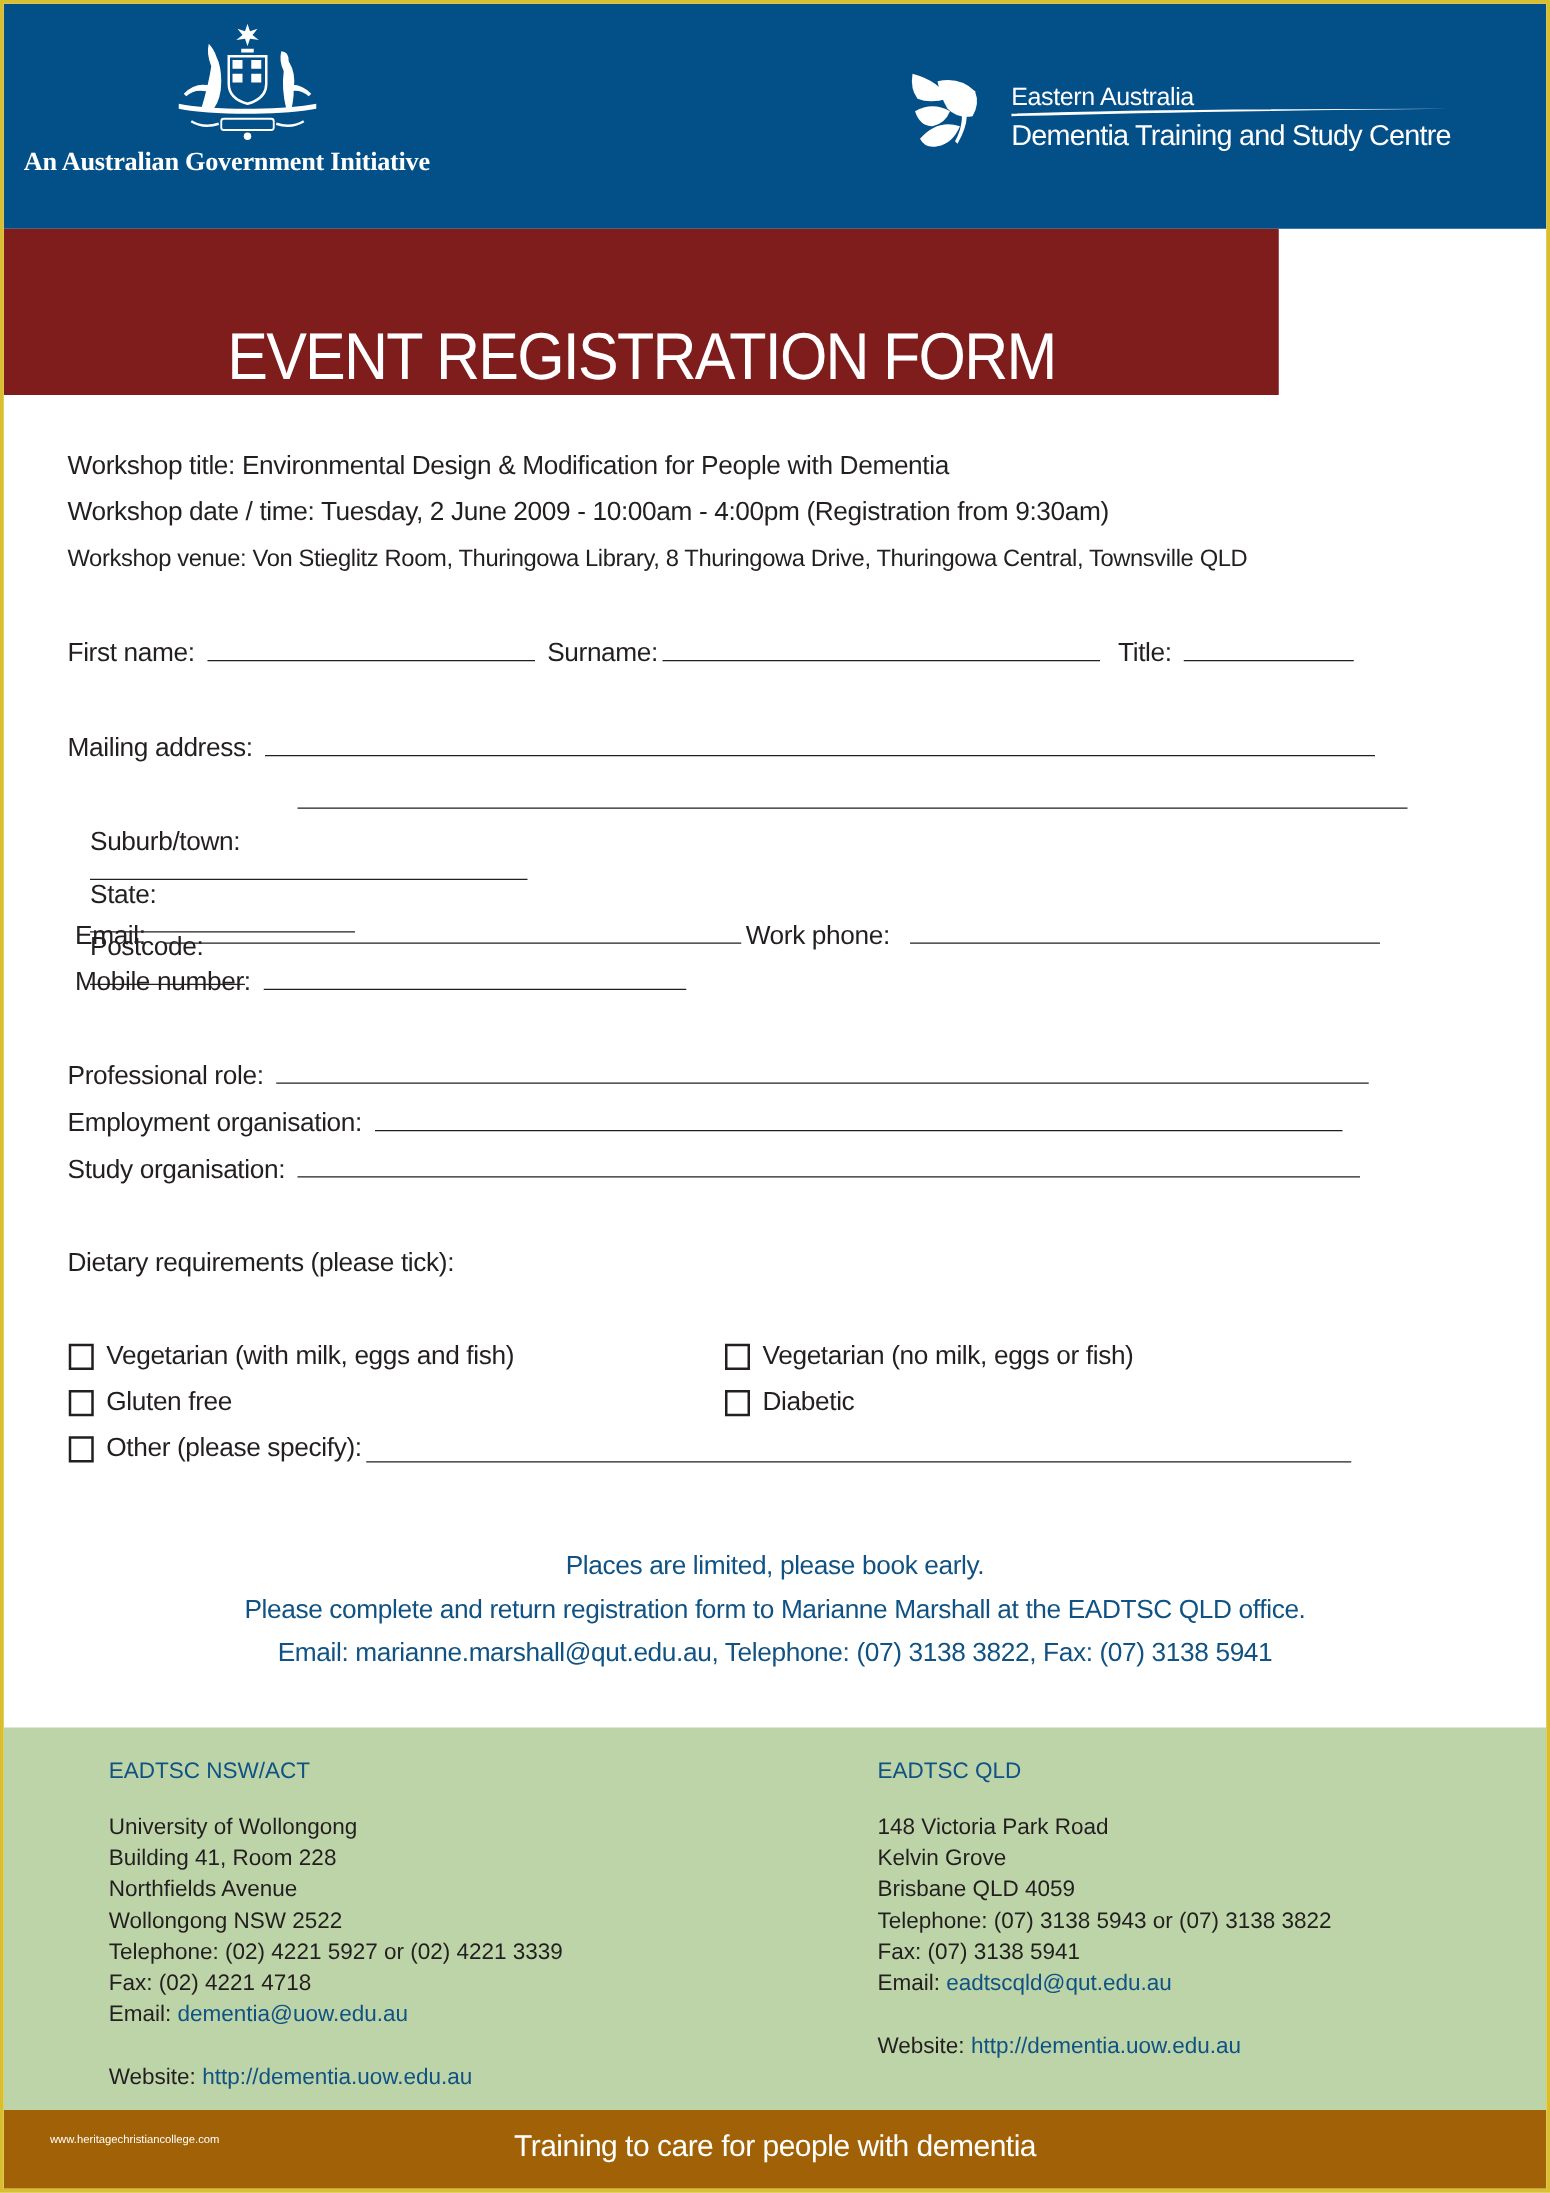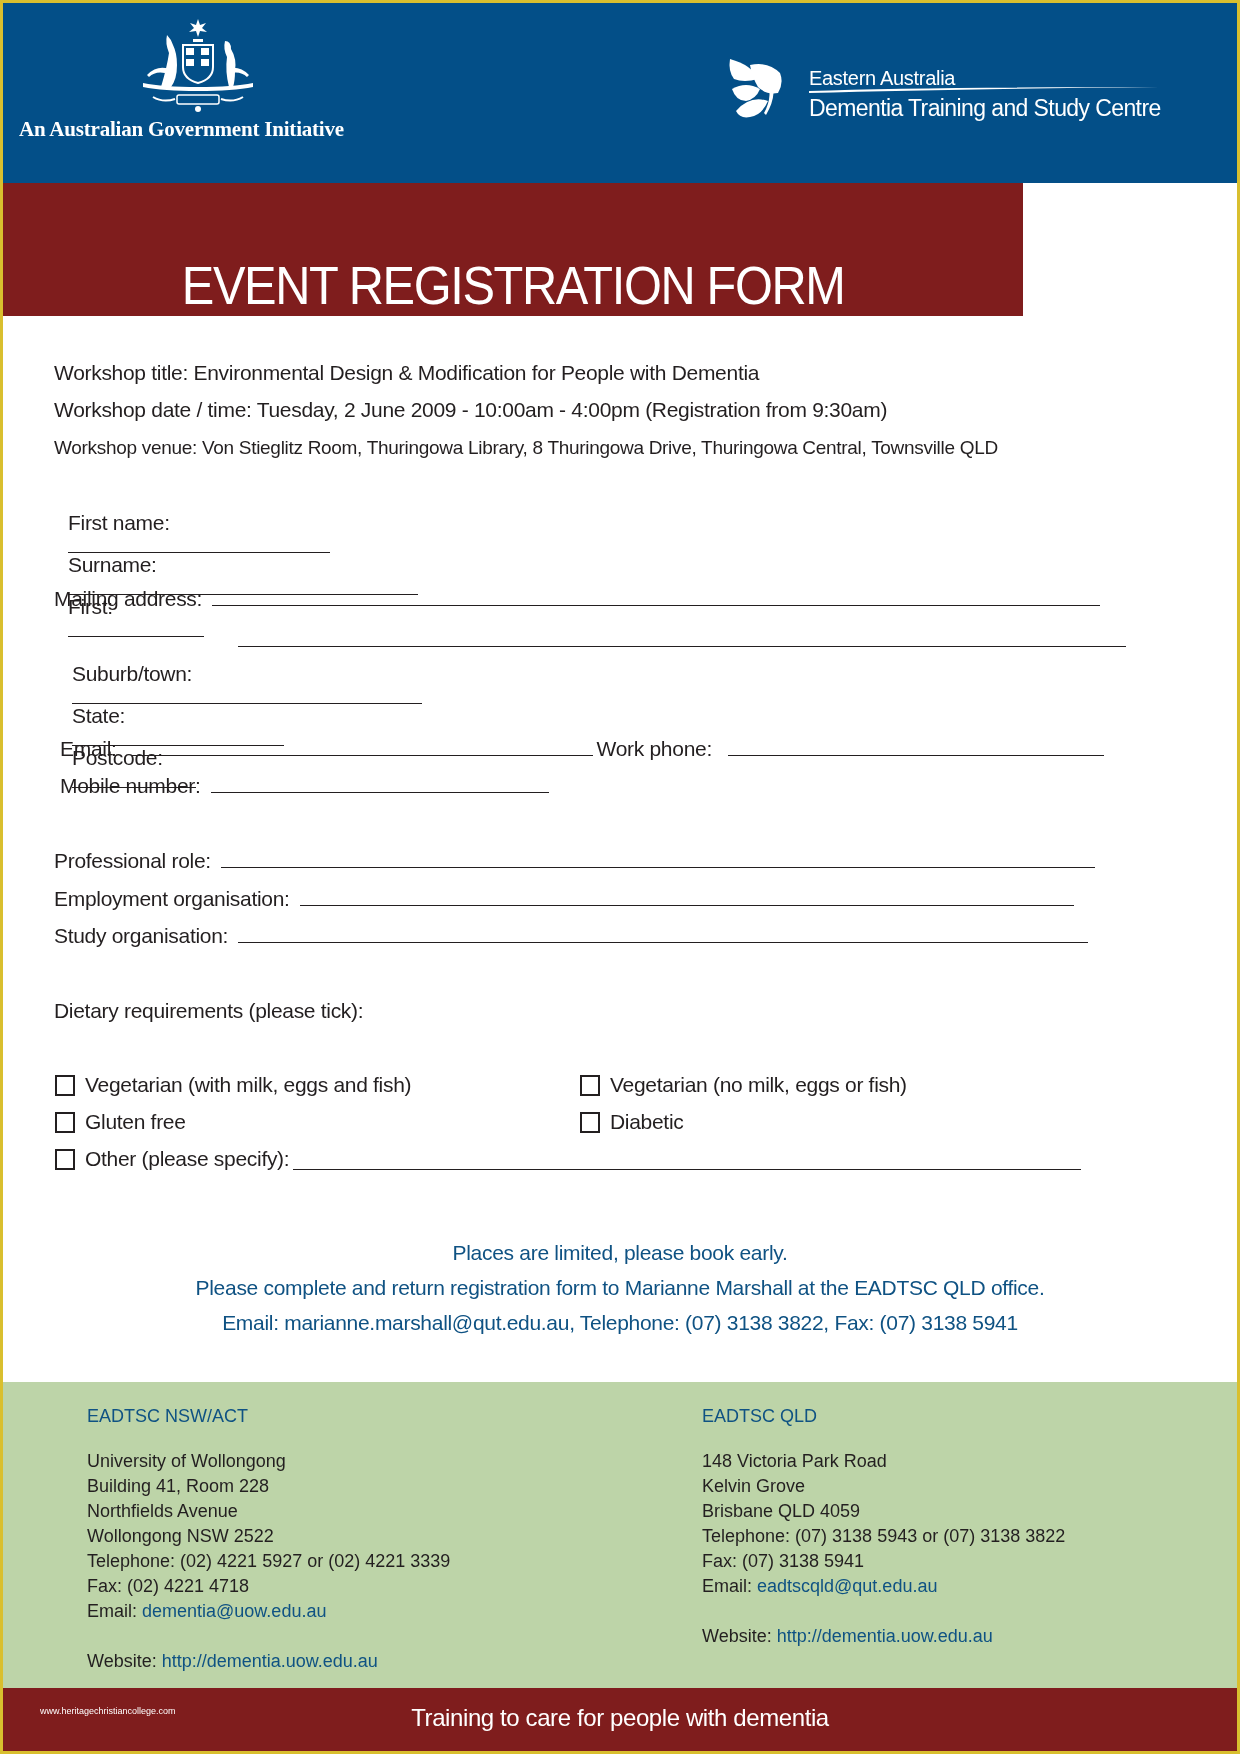--- a/index.html
+++ b/index.html
@@ -20,21 +20,21 @@
   .row .lbl { margin-right: 10px; }
   .line { display: inline-block; border-bottom: 1.5px solid #231f20; height: 18px; }
   .cb-row { position: absolute; font-size: 21px; white-space: nowrap; display: flex; align-items: center; letter-spacing: -0.3px; }
   .cb { width: 20px; height: 21px; border: 2px solid #231f20; margin-right: 10px; display: inline-block; }
   .notice { position: absolute; left: 0; width: 1234px; text-align: center; font-size: 21px; color: #0f5283; letter-spacing: -0.3px; white-space: nowrap; }
   .footer-band { position: absolute; left: 0; top: 1379px; width: 1234px; height: 352px; background: #bdd4a8; }
   .office { position: absolute; top: 22px; font-size: 18px; line-height: 25px; color: #231f20; white-space: nowrap; }
   .office .head { color: #0f5283; margin-bottom: 20px; display: block; }
   .office .link { color: #0f5283; }
   .office .gap { height: 25px; }
-  .purple-band { position: absolute; left: 0; top: 1685px; width: 1234px; height: 63px; background: #7f1d1d; }
+  .purple-band { position: absolute; left: 0; top: 1685px; width: 1234px; height: 63px; background: #a16207; }
   .watermark { position: absolute; left: 37px; top: 18px; font-size: 9px; color: #fff; }
   .tagline { position: absolute; left: 0; width: 100%; top: 16px; text-align: center; font-size: 24px; color: #fff; letter-spacing: -0.4px; }
 </style>
 </head>
 <body>
 
 <div class="page">
 
   <div class="top-banner">
     <svg class="crest" viewBox="0 0 130 96">
@@ -75,26 +75,26 @@
   </div>
 
   <div class="title-band">
     <h1>EVENT REGISTRATION FORM</h1>
   </div>
 
   <div class="info" style="top:358px;">Workshop title:  Environmental Design &amp; Modification for People with Dementia</div>
   <div class="info" style="top:395px;">Workshop date / time:  Tuesday, 2 June 2009 - 10:00am - 4:00pm (Registration from 9:30am)</div>
   <div class="info" style="top:434px; font-size:19px;">Workshop venue: Von Stieglitz Room, Thuringowa Library, 8 Thuringowa Drive, Thuringowa Central, Townsville QLD</div>
 
-  <div class="row" style="top:508px;flex-direction:column;">
+  <div class="row" style="top:508px;">
     <span class="lbl">First name:</span>
     <span class="line" style="width:262px;"></span>
     <span class="lbl" style="margin-left:10px;">Surname:</span>
     <span class="line" style="width:350px; margin-left:-6px;"></span>
-    <span class="lbl" style="margin-left:14px;">First:</span>
+    <span class="lbl" style="margin-left:14px;">Title:</span>
     <span class="line" style="width:136px;"></span>
   </div>
 
   <div class="row" style="top:584px;">
     <span class="lbl">Mailing address:</span>
     <span class="line" style="width:888px;"></span>
   </div>
   <div class="row" style="top:626px; left:235px;">
     <span class="line" style="width:888px;"></span>
   </div>

